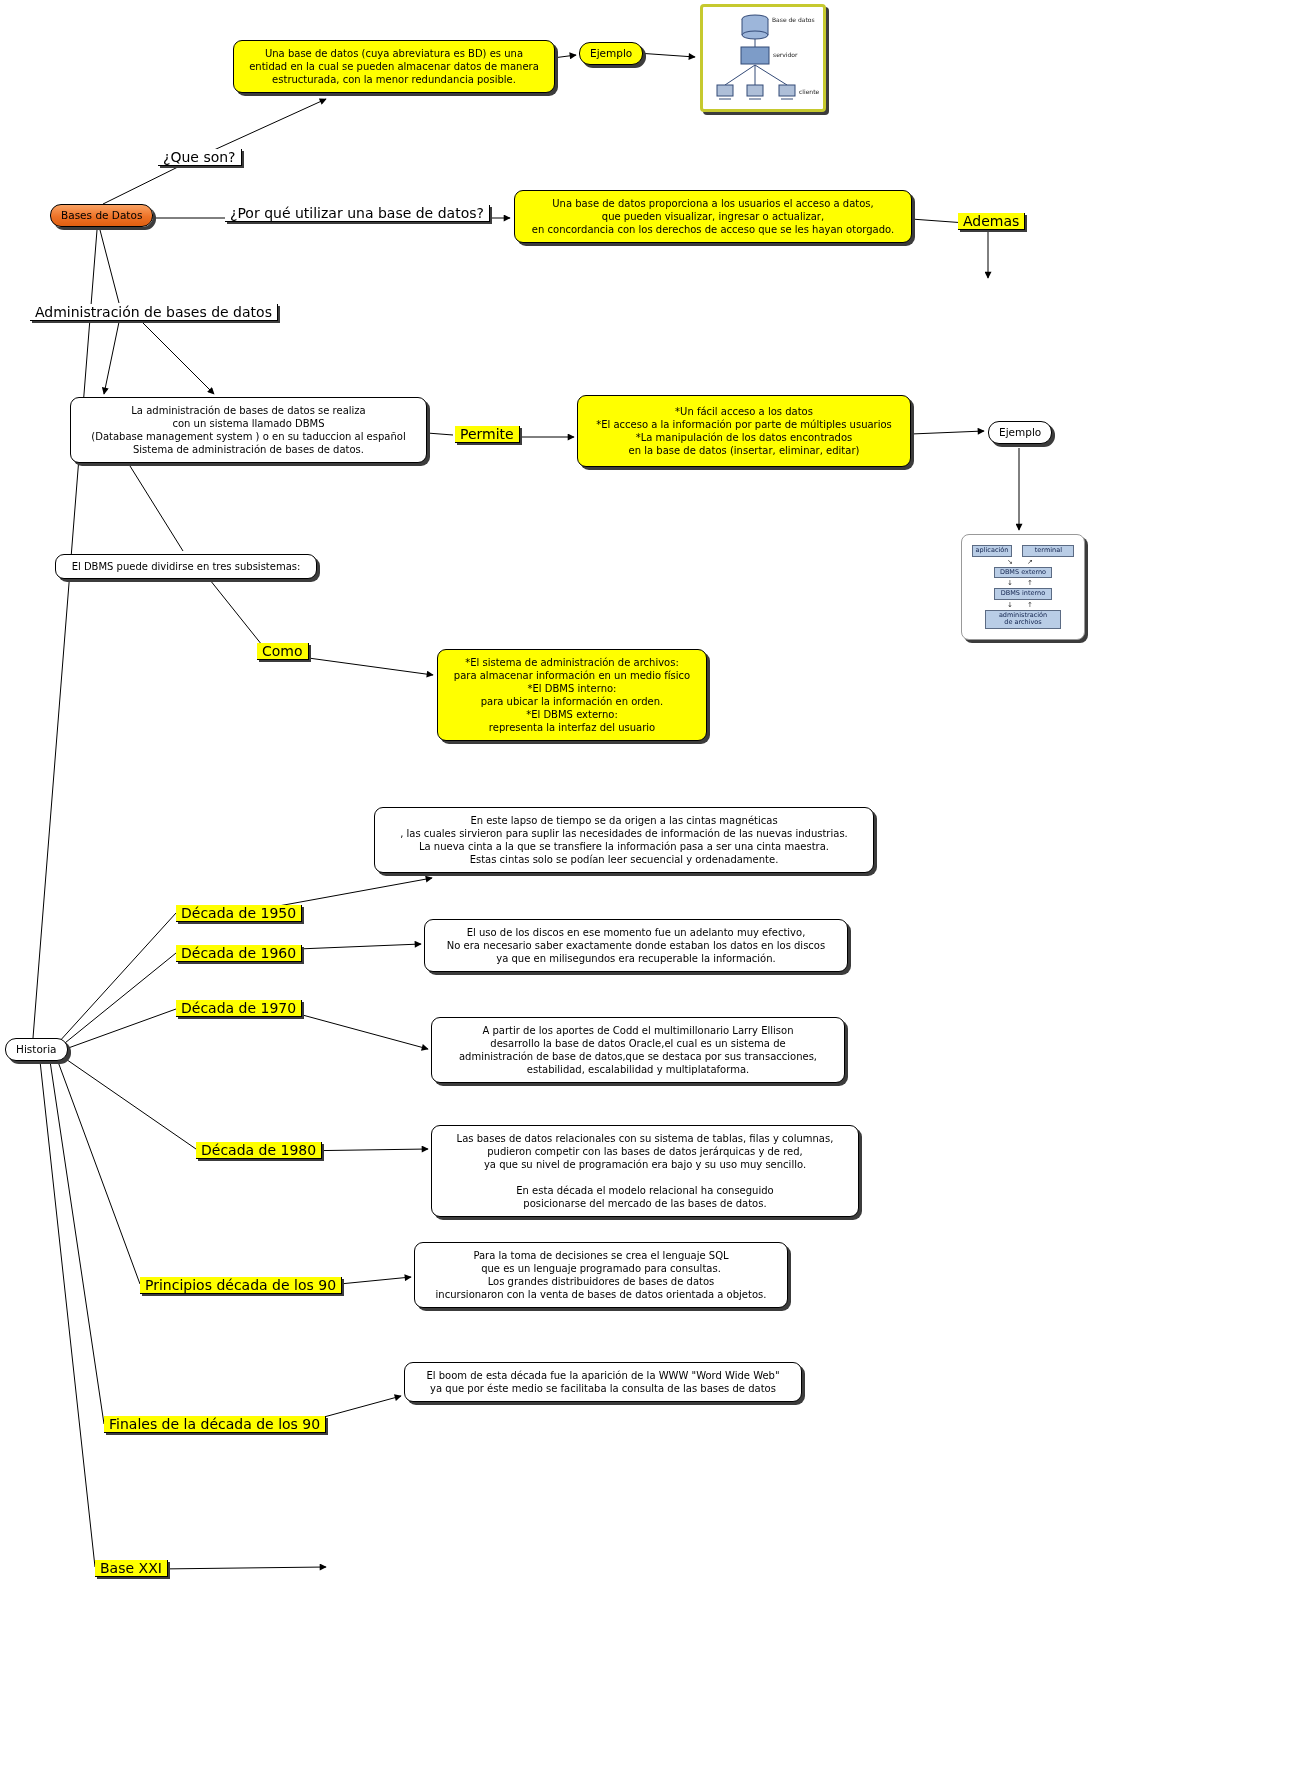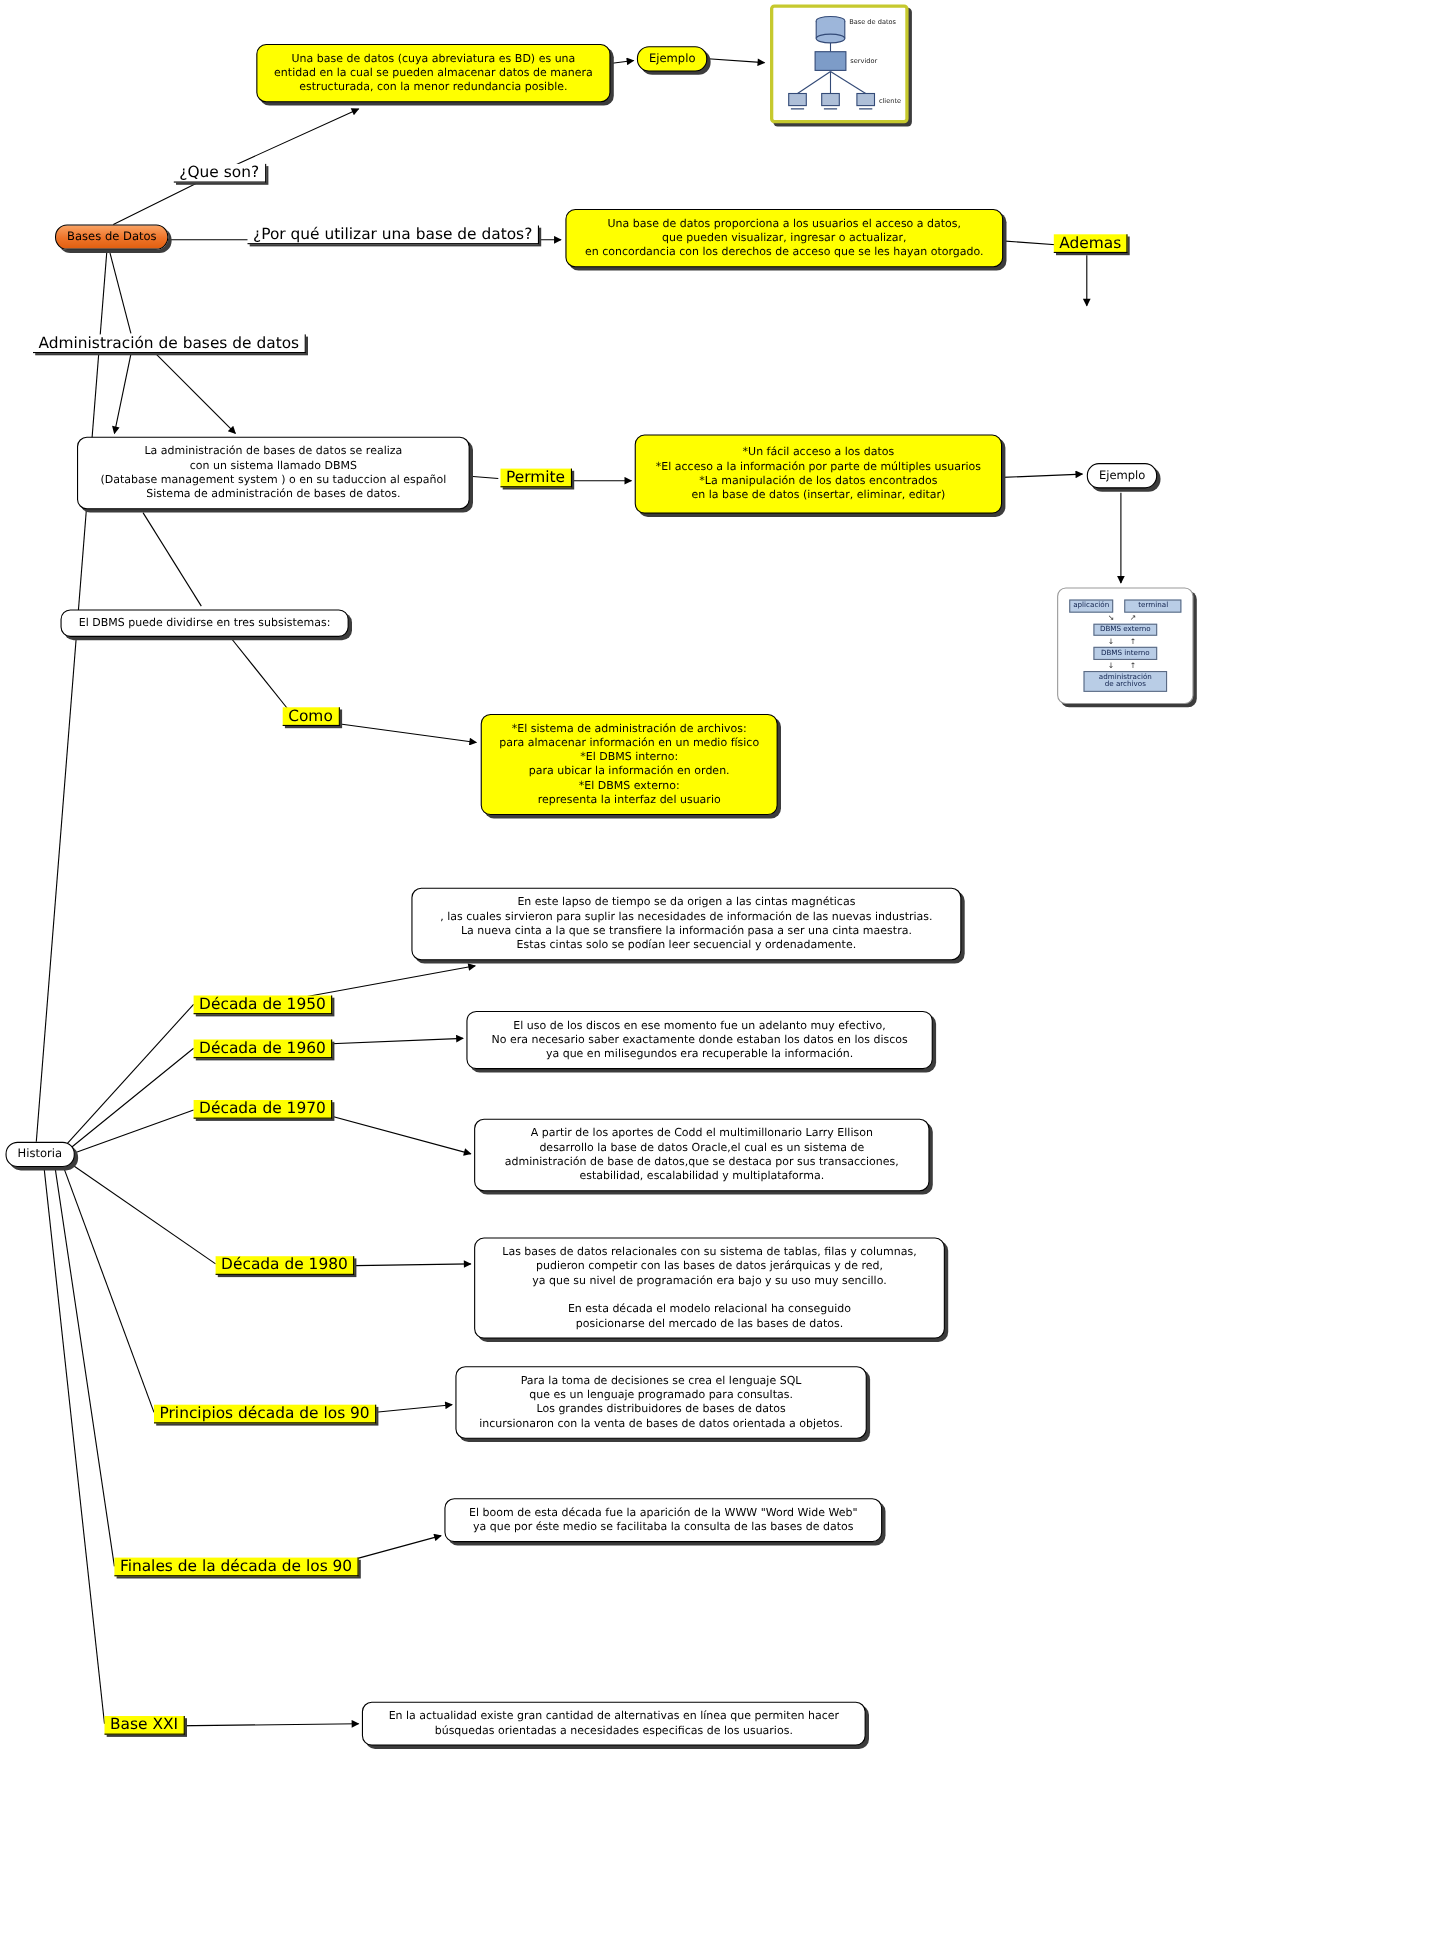--- a/index.html
+++ b/index.html
@@ -192,16 +192,14 @@
   <div class="box" style="left:414px;top:1242px;width:374px;">Para la toma de decisiones se crea el lenguaje SQL
 que es un lenguaje programado para consultas.
 Los grandes distribuidores de bases de datos
 incursionaron con la venta de bases de datos orientada a objetos.</div>
 
   <div class="plabel yellow" style="left:104px;top:1416px;">Finales de la década de los 90</div>
   <div class="box" style="left:404px;top:1362px;width:398px;">El boom de esta década fue la aparición de la WWW "Word Wide Web"
 ya que por éste medio se facilitaba la consulta de las bases de datos</div>
 
   <div class="plabel yellow" style="left:95px;top:1560px;">Base XXI</div>
-  <div class="box" style="left:329px;top:1547px;width:458px;">En la actualidad existe gran cantidad de alternativas en línea que permiten hacer
-búsquedas orientadas a necesidades especificas de los usuarios.</div>
 
 </div>
 
 </body></html>

